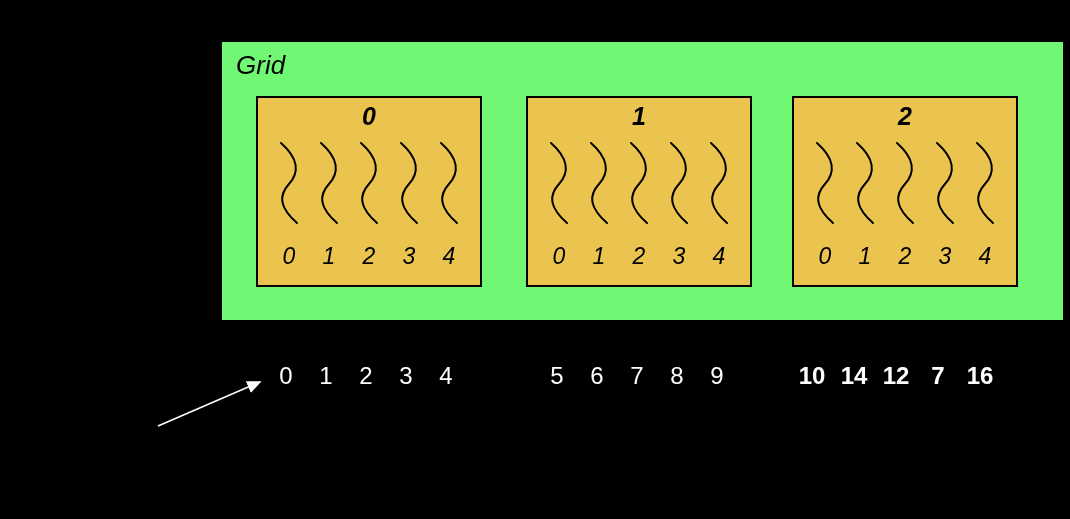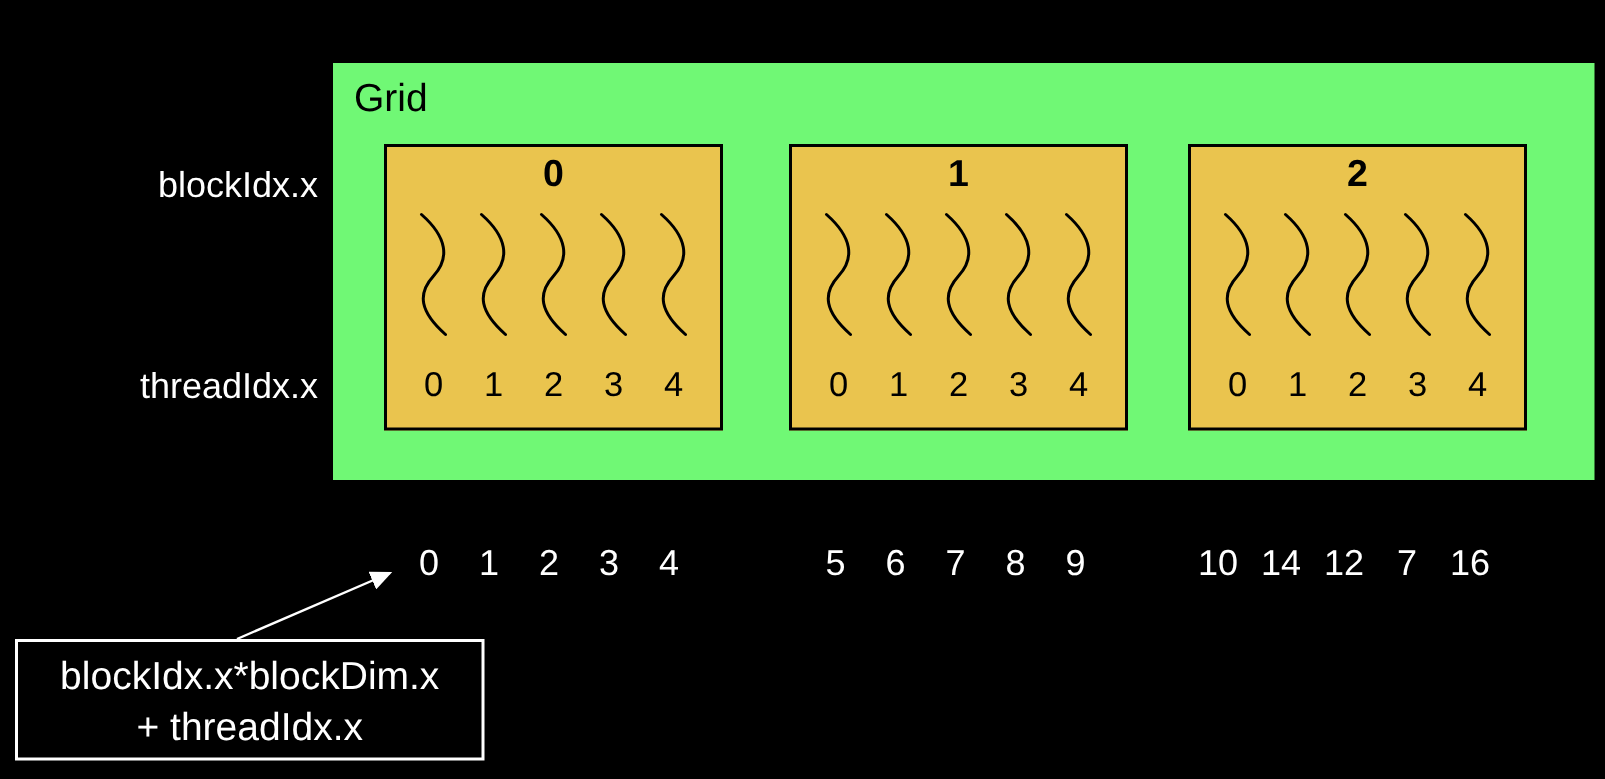--- a/index.html
+++ b/index.html
@@ -21,20 +21,21 @@
   .llabel{
     position:absolute;right:858px;white-space:nowrap;
     color:var(--text-light);font-size:24px;line-height:28px;
   }
   .l1{top:110px}.l2{top:177px}.l3{top:244px}
 
   
   .grid-box{
     position:absolute;left:222px;top:42px;width:841px;height:278px;
     background:var(--grid-fill);
+    font-style:italic;
   }
   .grid-label{
     position:absolute;left:14px;top:8px;
     color:var(--text-dark);font-size:26px;line-height:30px;
   }
 
   
   .block{
     position:absolute;top:54px;width:226px;height:191px;
     background:var(--block-fill);
@@ -55,21 +56,21 @@
   .thread-row{
     position:absolute;top:144px;left:0;right:0;
     display:flex;justify-content:center;
   }
   .tnum{width:40px;text-align:center;color:var(--text-dark);font-size:23px;line-height:28px;}
 
   
   .ggroup{position:absolute;top:362px;display:flex;}
   .g0{left:266px}.g1{left:537px}.g2{left:791px}
   .gnum{width:40px;text-align:center;color:var(--text-light);font-size:24px;line-height:28px;}
-  .g2 .gnum{width:42px;}
+  .g2 .gnum{width:42px;font-weight:bold;}
 
   
   .callout{
     position:absolute;left:10px;top:426px;width:313px;height:81px;
     border:2px solid var(--text-light);box-sizing:border-box;
     background:var(--background);
     color:var(--text-light);font-size:26px;line-height:34px;
     display:flex;flex-direction:column;justify-content:center;text-align:center;
   }
   .arrow{position:absolute;left:150px;top:372px;width:125px;height:60px;}
@@ -81,22 +82,20 @@
 <svg class="hidden-defs" aria-hidden="true">
   <defs>
     <symbol id="squiggle" viewBox="0 0 24 84">
       <path d="M4 2 C 21 17, 23 31, 12 43 C 1 55, 3 67, 20 82" fill="none" stroke="#000000" stroke-width="2" stroke-linecap="round"></path>
     </symbol>
   </defs>
 </svg>
 
 <div class="stage">
 
-  <div class="llabel l1">blockIdx.x</div>
-  <div class="llabel l3">threadIdx.x</div>
 
   <div class="grid-box">
     <div class="grid-label">Grid</div>
 
     <div class="block b0">
       <div class="block-num">0</div>
       <div class="squiggle-row">
         <span class="sq">
             <svg class="sqsvg" viewBox="0 0 24 84">
               <use href="#squiggle"></use>
@@ -233,18 +232,14 @@
 
   <svg class="arrow" viewBox="0 0 125 60">
     <defs>
       <marker id="ah" markerWidth="10" markerHeight="8" refX="8" refY="4" orient="auto">
         <path d="M0 0 L9 4 L0 8 Z" fill="#FFFFFF"></path>
       </marker>
     </defs>
     <line x1="8" y1="54" x2="110" y2="10" stroke="#FFFFFF" stroke-width="1.6" marker-end="url(#ah)"></line>
   </svg>
 
-  <div class="callout">
-    <div>blockIdx.x*blockDim.x</div>
-    <div>+ threadIdx.x</div>
-  </div>
 
 </div>
 
 </body></html>

